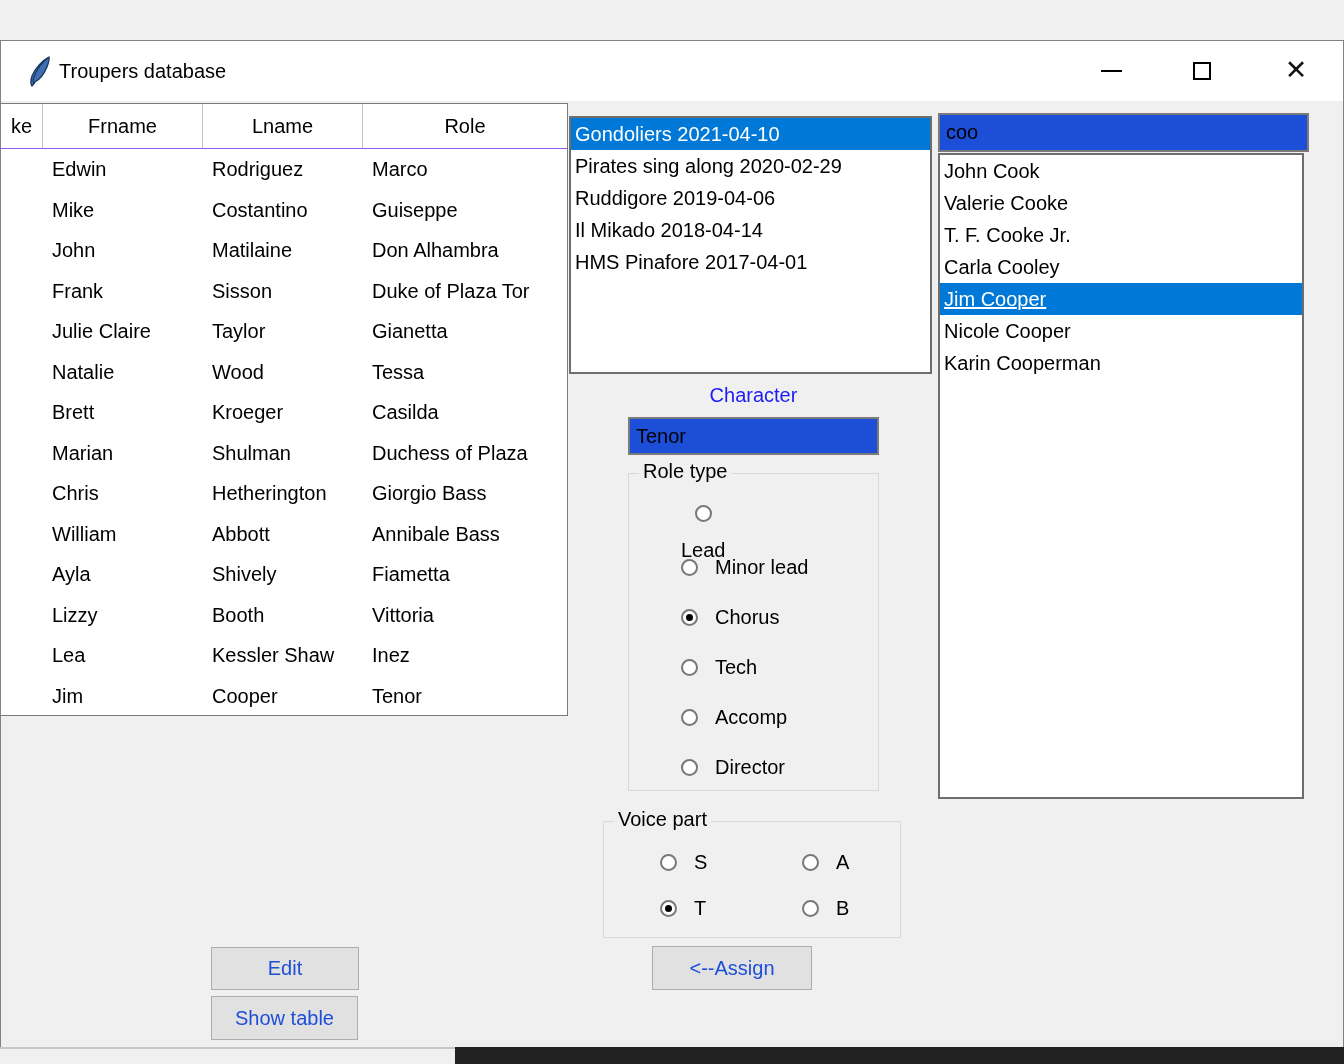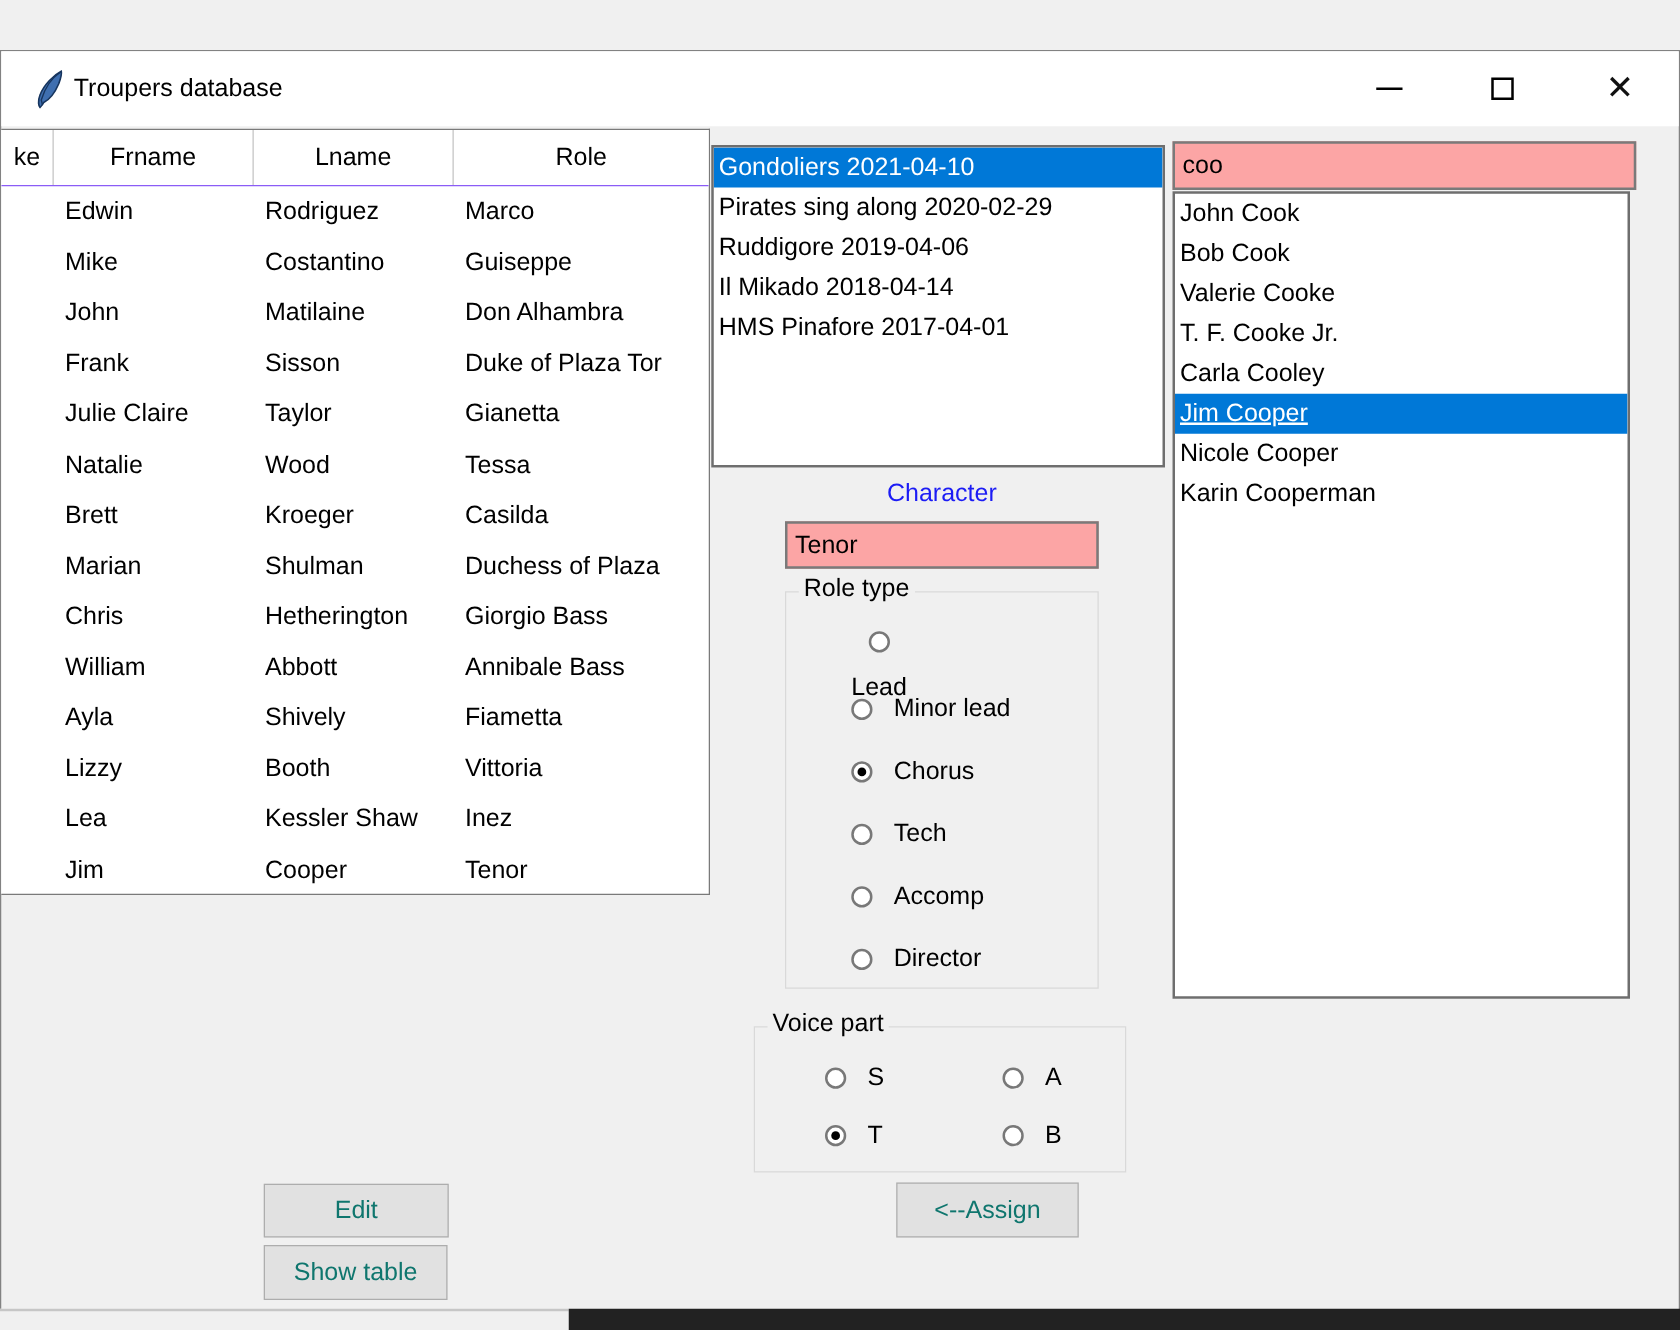--- a/index.html
+++ b/index.html
@@ -38,45 +38,45 @@
   .tv-col3 { flex:1; }
   
   .listbox { position:absolute; background:#fff; border:2px solid #6e6e6e; overflow:hidden; }
   .shows-listbox  { left:568px; top:75px;  width:363px; height:258px; }
   .people-listbox { left:937px; top:112px; width:366px; height:646px; }
   .lb-item { height:32px; line-height:32px; font-size:20px; padding-left:4px; white-space:nowrap; }
   .lb-item.sel { background:#0078d7; color:#fff; }
   .lb-item.active { text-decoration:underline; }
   
   .entry {
-    position:absolute; background:#fca5a5; border:2px solid #7a7a7a;
+    position:absolute; background:#1d4ed8; border:2px solid #7a7a7a;
     font-family:inherit; font-size:20px; color:#000; padding:0 6px; outline:none;
   }
   .search-entry    { left:937px; top:72px;  width:371px; height:39px; }
   .character-entry { left:627px; top:376px; width:251px; height:38px; }
   .character-label { position:absolute; left:627px; top:343px; width:251px; height:26px;
                      text-align:center; font-size:20px; color:#1c1cf5; }
   
   .lframe { position:absolute; border:1px solid #d9d9d9; }
   .role-frame  { left:627px; top:432px; width:251px; height:318px;padding-left:12px; }
   .voice-frame { left:602px; top:780px; width:298px; height:117px; }
   .lframe-label { position:absolute; top:-14px; left:10px; background:#f0f0f0;
                   padding:0 4px; font-size:20px; white-space:nowrap; }
   .radio-row { position:absolute; display:flex; align-items:center; height:24px; gap:17px; }
   .radio { width:17px; height:17px; border-radius:50%; background:#fff;
            border:2px solid #787878; flex:none; display:flex; align-items:center; justify-content:center; }
   .radio .dot { width:7px; height:7px; border-radius:50%; background:#000; }
   .radio-label { font-size:20px; white-space:nowrap; }
   
   .btn { position:absolute; background:#e1e1e1; border:1px solid #adadad;
-         font-family:inherit; font-size:20px; color:#0f766e;
+         font-family:inherit; font-size:20px; color:#1d4ed8;
          display:flex; align-items:center; justify-content:center; }
   .btn-edit   { left:210px; top:906px; width:148px; height:43px; }
   .btn-show   { left:210px; top:955px; width:147px; height:44px; }
-  .btn-assign { left:716px; top:905px; width:146px; height:44px; }
+  .btn-assign { left:651px; top:905px; width:160px; height:44px; }
   
   .strip-left  { position:absolute; left:0; top:1047px; width:455px; height:17px;
                  background:#f0f0f0; border-top:2px solid #c6c6c6; }
   .strip-right { position:absolute; left:455px; top:1047px; width:889px; height:17px; background:#222222; }
 </style>
 </head>
 <body>
 
 <div class="screen">
   <div class="window">
@@ -198,21 +198,20 @@
         <div class="lb-item">Pirates sing along 2020-02-29</div>
         <div class="lb-item">Ruddigore 2019-04-06</div>
         <div class="lb-item">Il Mikado 2018-04-14</div>
         <div class="lb-item">HMS Pinafore 2017-04-01</div>
       </div>
 
     <input class="entry search-entry" value="coo" style="">
 
     <div class="listbox people-listbox">
         <div class="lb-item">John Cook</div>
-        <div class="lb-item">Bob Cook</div>
         <div class="lb-item">Valerie Cooke</div>
         <div class="lb-item">T. F. Cooke Jr.</div>
         <div class="lb-item">Carla Cooley</div>
         <div class="lb-item sel active">Jim Cooper</div>
         <div class="lb-item">Nicole Cooper</div>
         <div class="lb-item">Karin Cooperman</div>
       </div>
 
     <div class="character-label">Character</div>
     <input class="entry character-entry" value="Tenor" style="">

